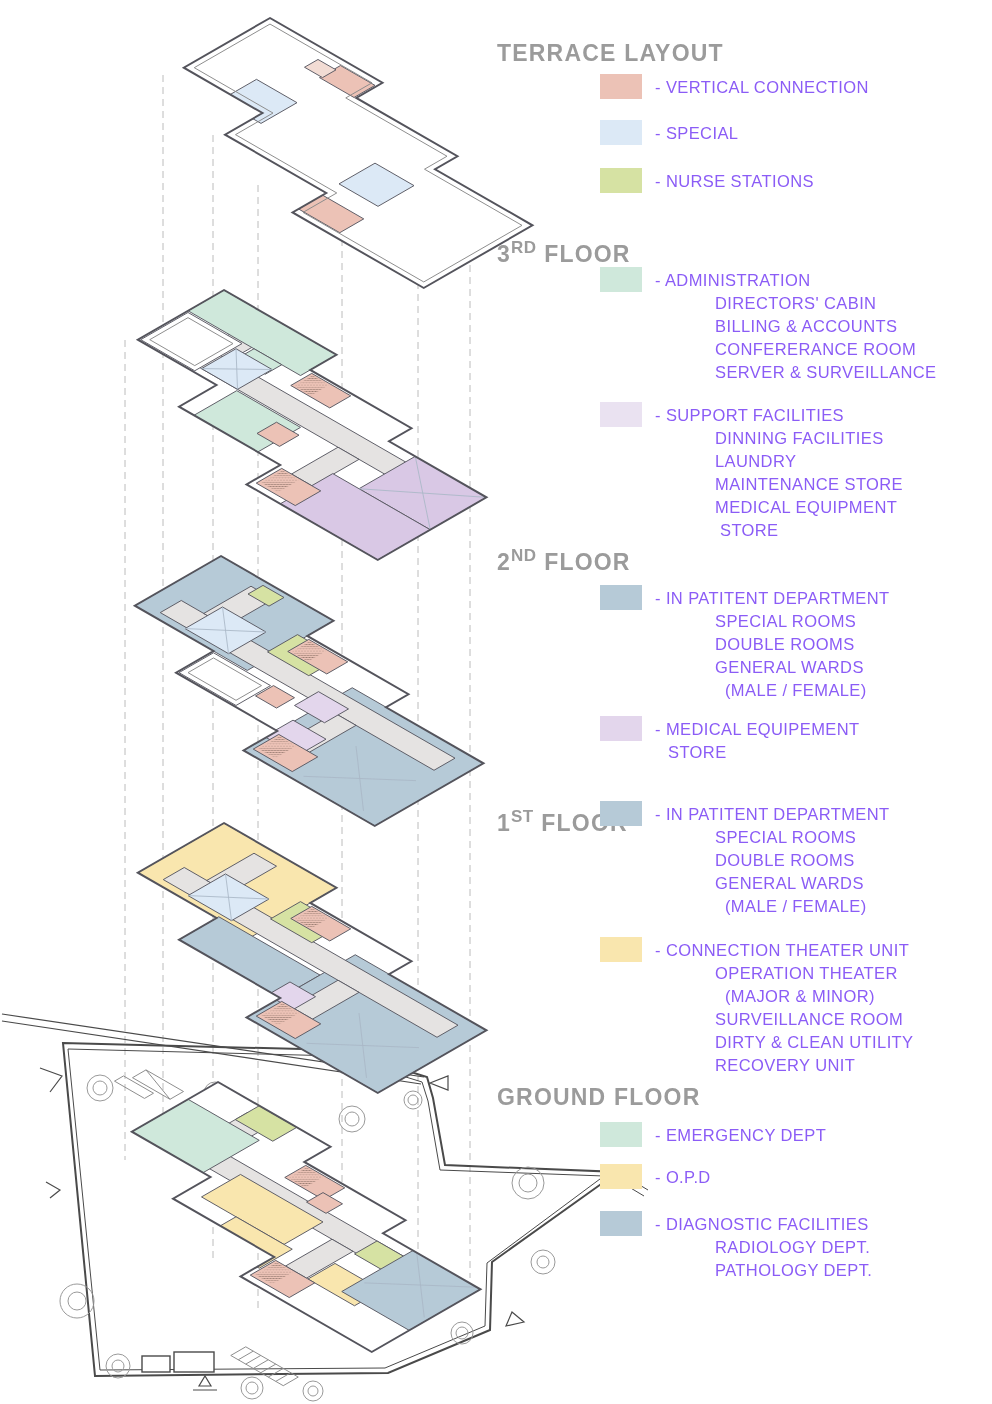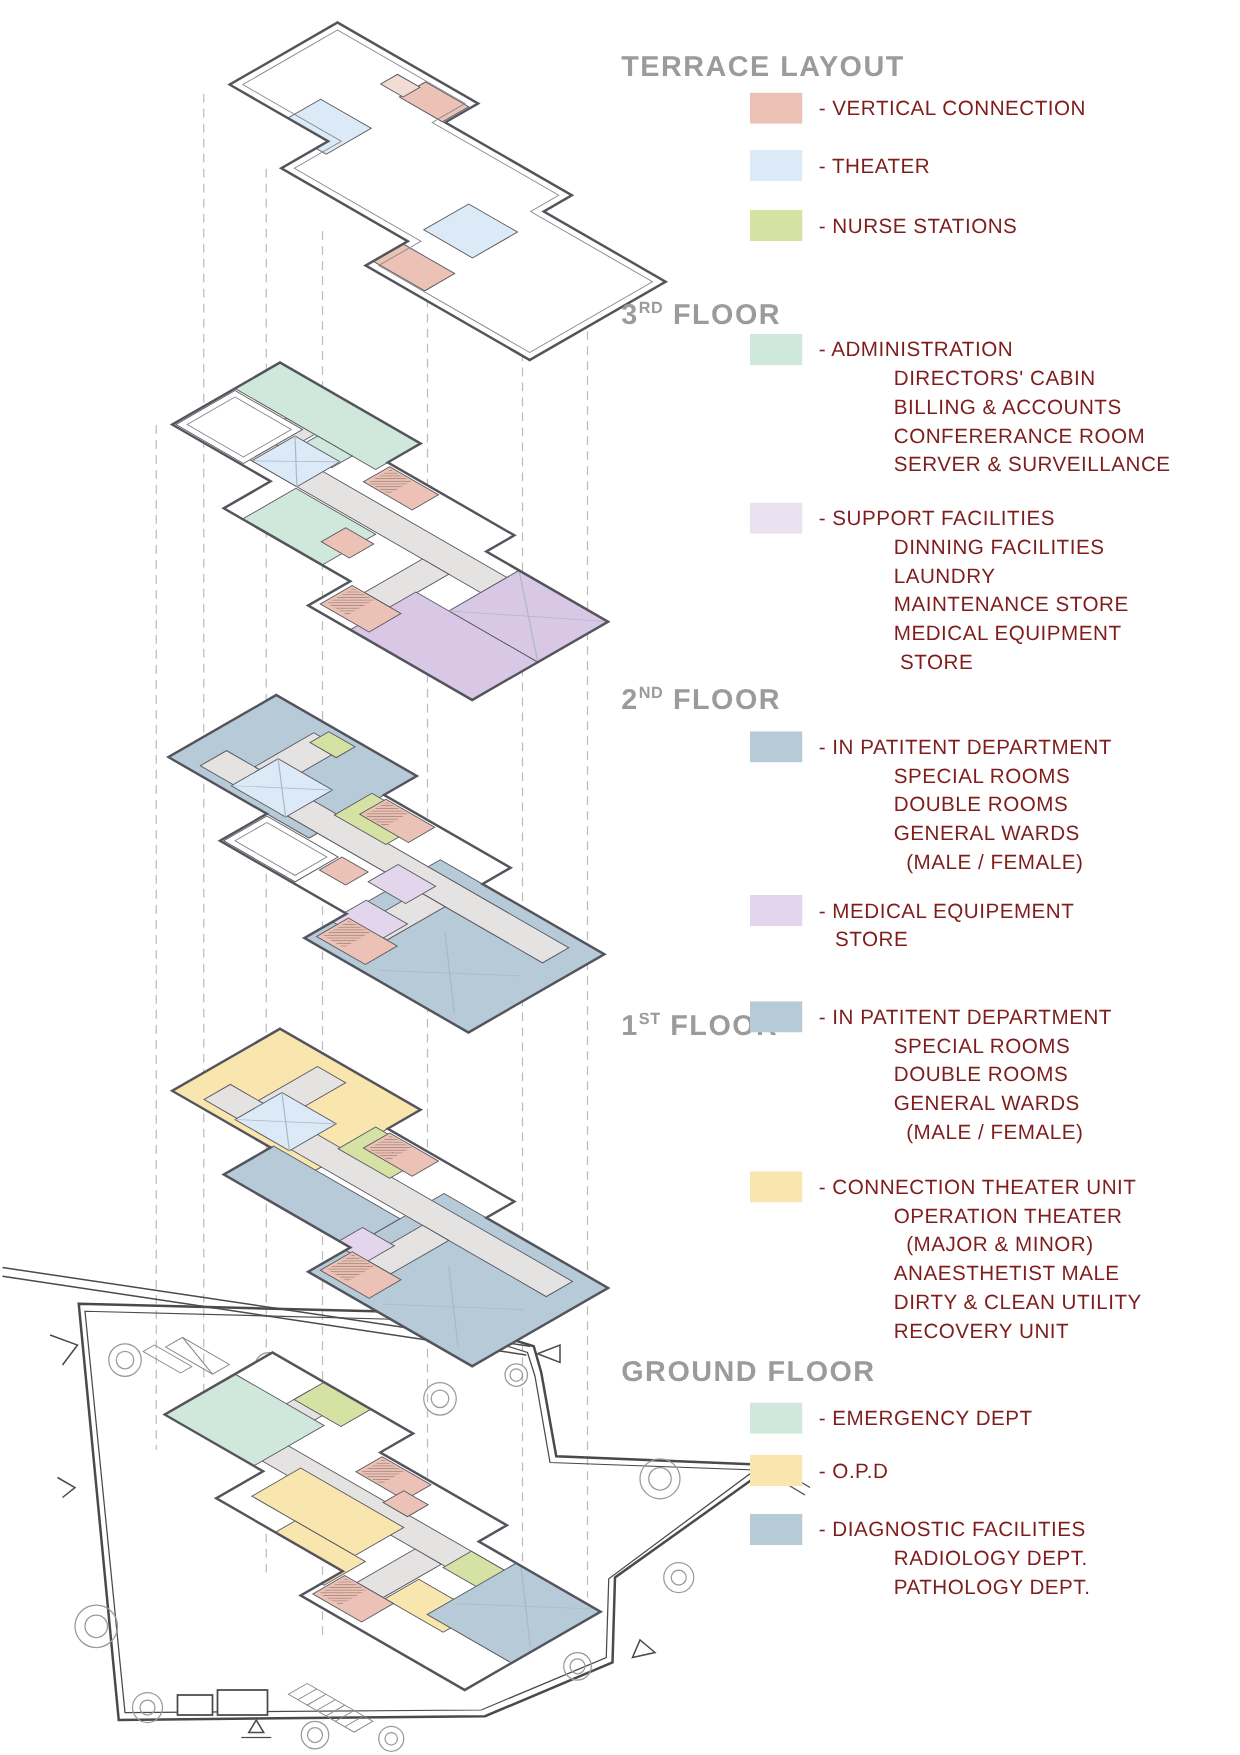--- a/index.html
+++ b/index.html
@@ -2,24 +2,24 @@
 <html><head>
 <meta charset="utf-8">
 <style>
   html,body{margin:0;padding:0;background:#fff;}
   .page{position:relative;width:928px;height:1404px;background:#ffffff;overflow:hidden;
         font-family:"Liberation Sans", sans-serif;padding-left:36px;}
   svg.plans{position:absolute;left:0;top:0;}
   
   .fh{position:absolute;left:497px;font-size:23px;font-weight:bold;color:#9b9b9b;
       letter-spacing:1.2px;white-space:pre;}
-  .fh sup{font-size:13px;letter-spacing:0.5px;text-align:center;}
+  .fh sup{font-size:17px;letter-spacing:0.5px;text-align:center;}
   .item{position:absolute;left:600px;display:flex;align-items:flex-start;}
   .swatch{width:42px;height:25px;flex:0 0 42px;display:block;}
-  .txt{margin-left:13px;padding-top:2px;color:#7f1d1d;font-size:16.5px;line-height:23px;
+  .txt{margin-left:13px;padding-top:2px;color:#8b5cf6;font-size:16.5px;line-height:23px;
        letter-spacing:0.4px;}
   .lbl{white-space:pre;}
   .sub{margin-left:60px;white-space:pre;}
   .sub-close{margin-left:13px;white-space:pre;}
   
   .plate{fill:#ffffff;}
   .outline{fill:none;stroke:#54545c;stroke-width:2.6;stroke-linejoin:miter;}
   .inwall{stroke:#5a5a63;stroke-width:1;}
   .thinline{fill:none;stroke:#8a8a8a;stroke-width:1;}
   .dash{stroke:#bcbcbc;stroke-width:1;stroke-dasharray:7 5;}
@@ -259,21 +259,21 @@
       </svg>
   <div class="txt">
         <div class="lbl">- VERTICAL CONNECTION</div>
       </div>
 </div>
 <div class="item" style="top:120px">
   <svg class="swatch">
         <rect width="42" height="25" fill="#dce9f6"></rect>
       </svg>
   <div class="txt">
-        <div class="lbl">- THEATER</div>
+        <div class="lbl">- SPECIAL</div>
       </div>
 </div>
 <div class="item" style="top:168px">
   <svg class="swatch">
         <rect width="42" height="25" fill="#d6e2a3"></rect>
       </svg>
   <div class="txt">
         <div class="lbl">- NURSE STATIONS</div>
       </div>
 </div>
@@ -345,21 +345,21 @@
   </div>
 </div>
 <div class="item" style="top:937px">
   <svg class="swatch">
         <rect width="42" height="25" fill="#f9e6ae"></rect>
       </svg>
   <div class="txt">
     <div class="lbl">- CONNECTION THEATER UNIT</div>
     <div class="sub">OPERATION THEATER</div>
     <div class="sub">  (MAJOR &amp; MINOR)</div>
-    <div class="sub">ANAESTHETIST MALE</div>
+    <div class="sub">SURVEILLANCE ROOM</div>
     <div class="sub">DIRTY &amp; CLEAN UTILITY</div>
     <div class="sub">RECOVERY UNIT</div>
   </div>
 </div>
 
 <div class="fh" style="top:1084px">GROUND FLOOR</div>
 
 <div class="item" style="top:1122px">
   <svg class="swatch">
         <rect width="42" height="25" fill="#cfe8db"></rect>

